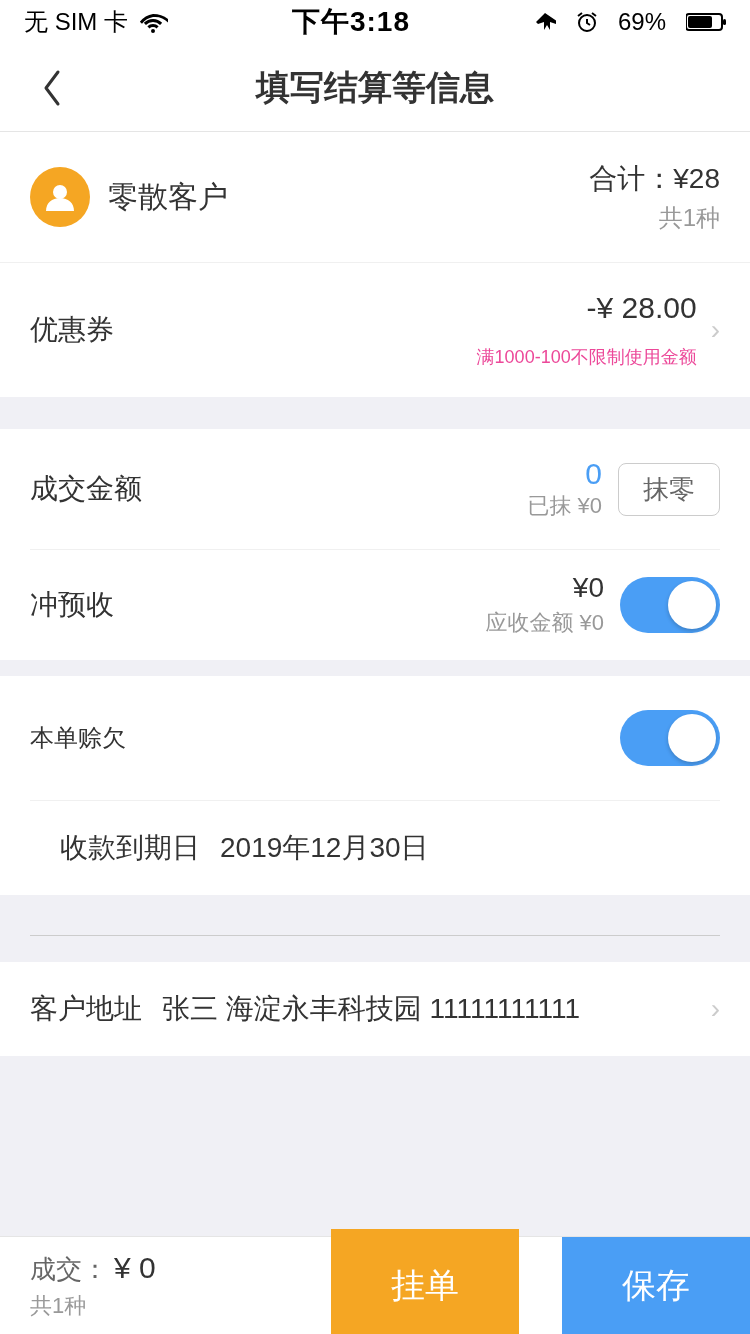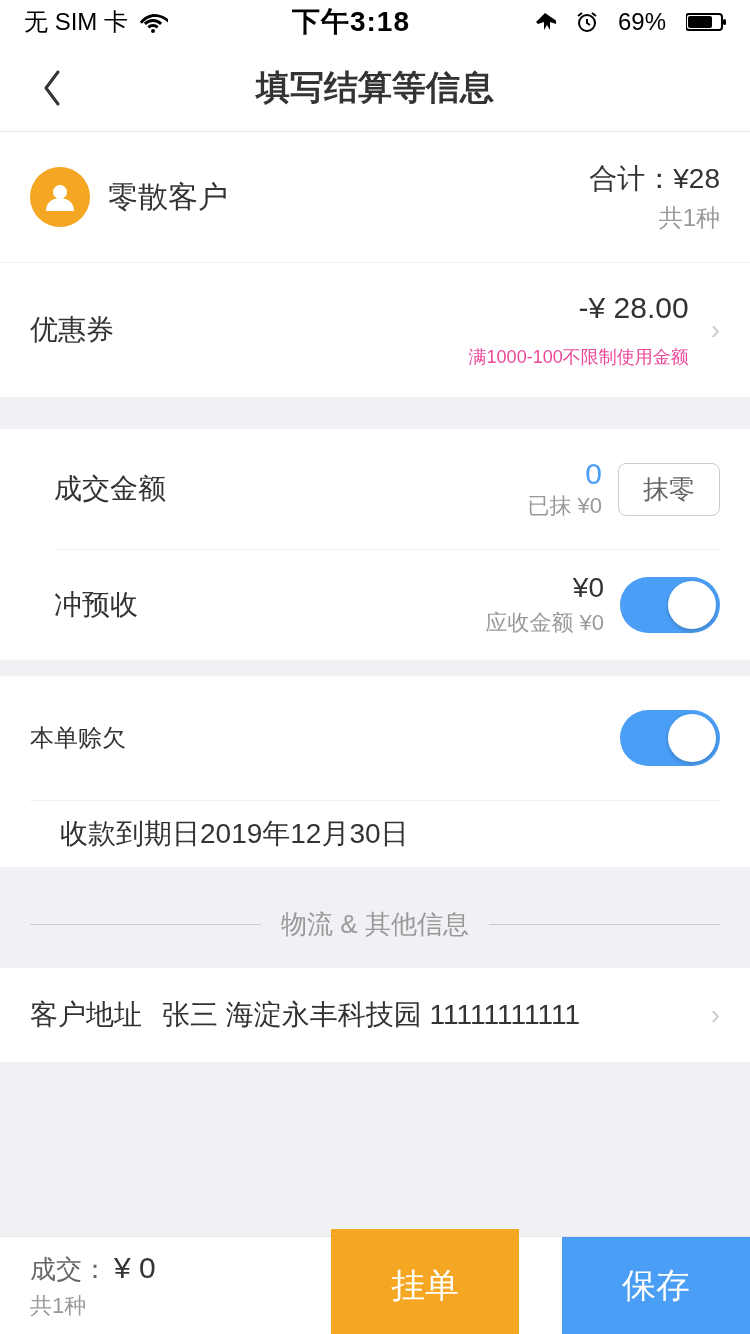--- a/index.html
+++ b/index.html
@@ -134,21 +134,21 @@
       background: #fff;
       border-top: 1px solid #f0f0f0;
     }
     .coupon-label {
       font-size: 28px;
       color: #333;
     }
     .coupon-right {
       display: flex;
       align-items: center;
-      gap: 22px;
+      gap: 14px;
     }
     .coupon-right-content {
       text-align: right;
     }
     .coupon-discount {
       font-size: 30px;
       color: #333;
       font-weight: 500;
     }
     .coupon-desc {
@@ -171,21 +171,20 @@
     .transaction-section {
       background: #fff;
       padding: 0 30px;
     }
     .transaction-row {
       display: flex;
       align-items: center;
       justify-content: space-between;
       padding: 28px 0;
       border-bottom: 1px solid #f0f0f0;
-      margin-left: 24px;
     }
     .transaction-row:last-child {
       border-bottom: none;
     }
     .row-label {
       font-size: 28px;
       color: #333;
     }
     .row-right {
       display: flex;
@@ -278,22 +277,23 @@
     }
     .debit-label {
       font-size: 24px;
       color: #333;
     }
 
     
     .due-date-row {
       display: flex;
       align-items: center;
-      padding: 14px 30px;
-      background: #fff;
+      padding: 28px 30px;
+      background: #fff;
+      gap: 20px;
       border-top: 1px solid #f0f0f0;
     }
     .due-date-label {
       font-size: 28px;
       color: #333;
       flex-shrink: 0;
     }
     .due-date-value {
       font-size: 28px;
       color: #333;
@@ -511,21 +511,20 @@
 
     <div class="due-date-row">
       <span class="due-date-label">收款到期日</span>
       <span class="due-date-value">2019年12月30日</span>
     </div>
   </div>
 
   <div class="section-divider"></div>
   <div class="logistics-section">
     <div class="logistics-divider"></div>
-    <span class="logistics-text">物流 &amp; 其他信息</span>
     <div class="logistics-divider"></div>
   </div>
   <div class="section-divider" style="height:2px;"></div>
 
   <div class="address-row">
     <span class="address-label">客户地址</span>
     <span class="address-value">张三 海淀永丰科技园 11111111111</span>
     <span class="chevron-right">›</span>
   </div>
 

